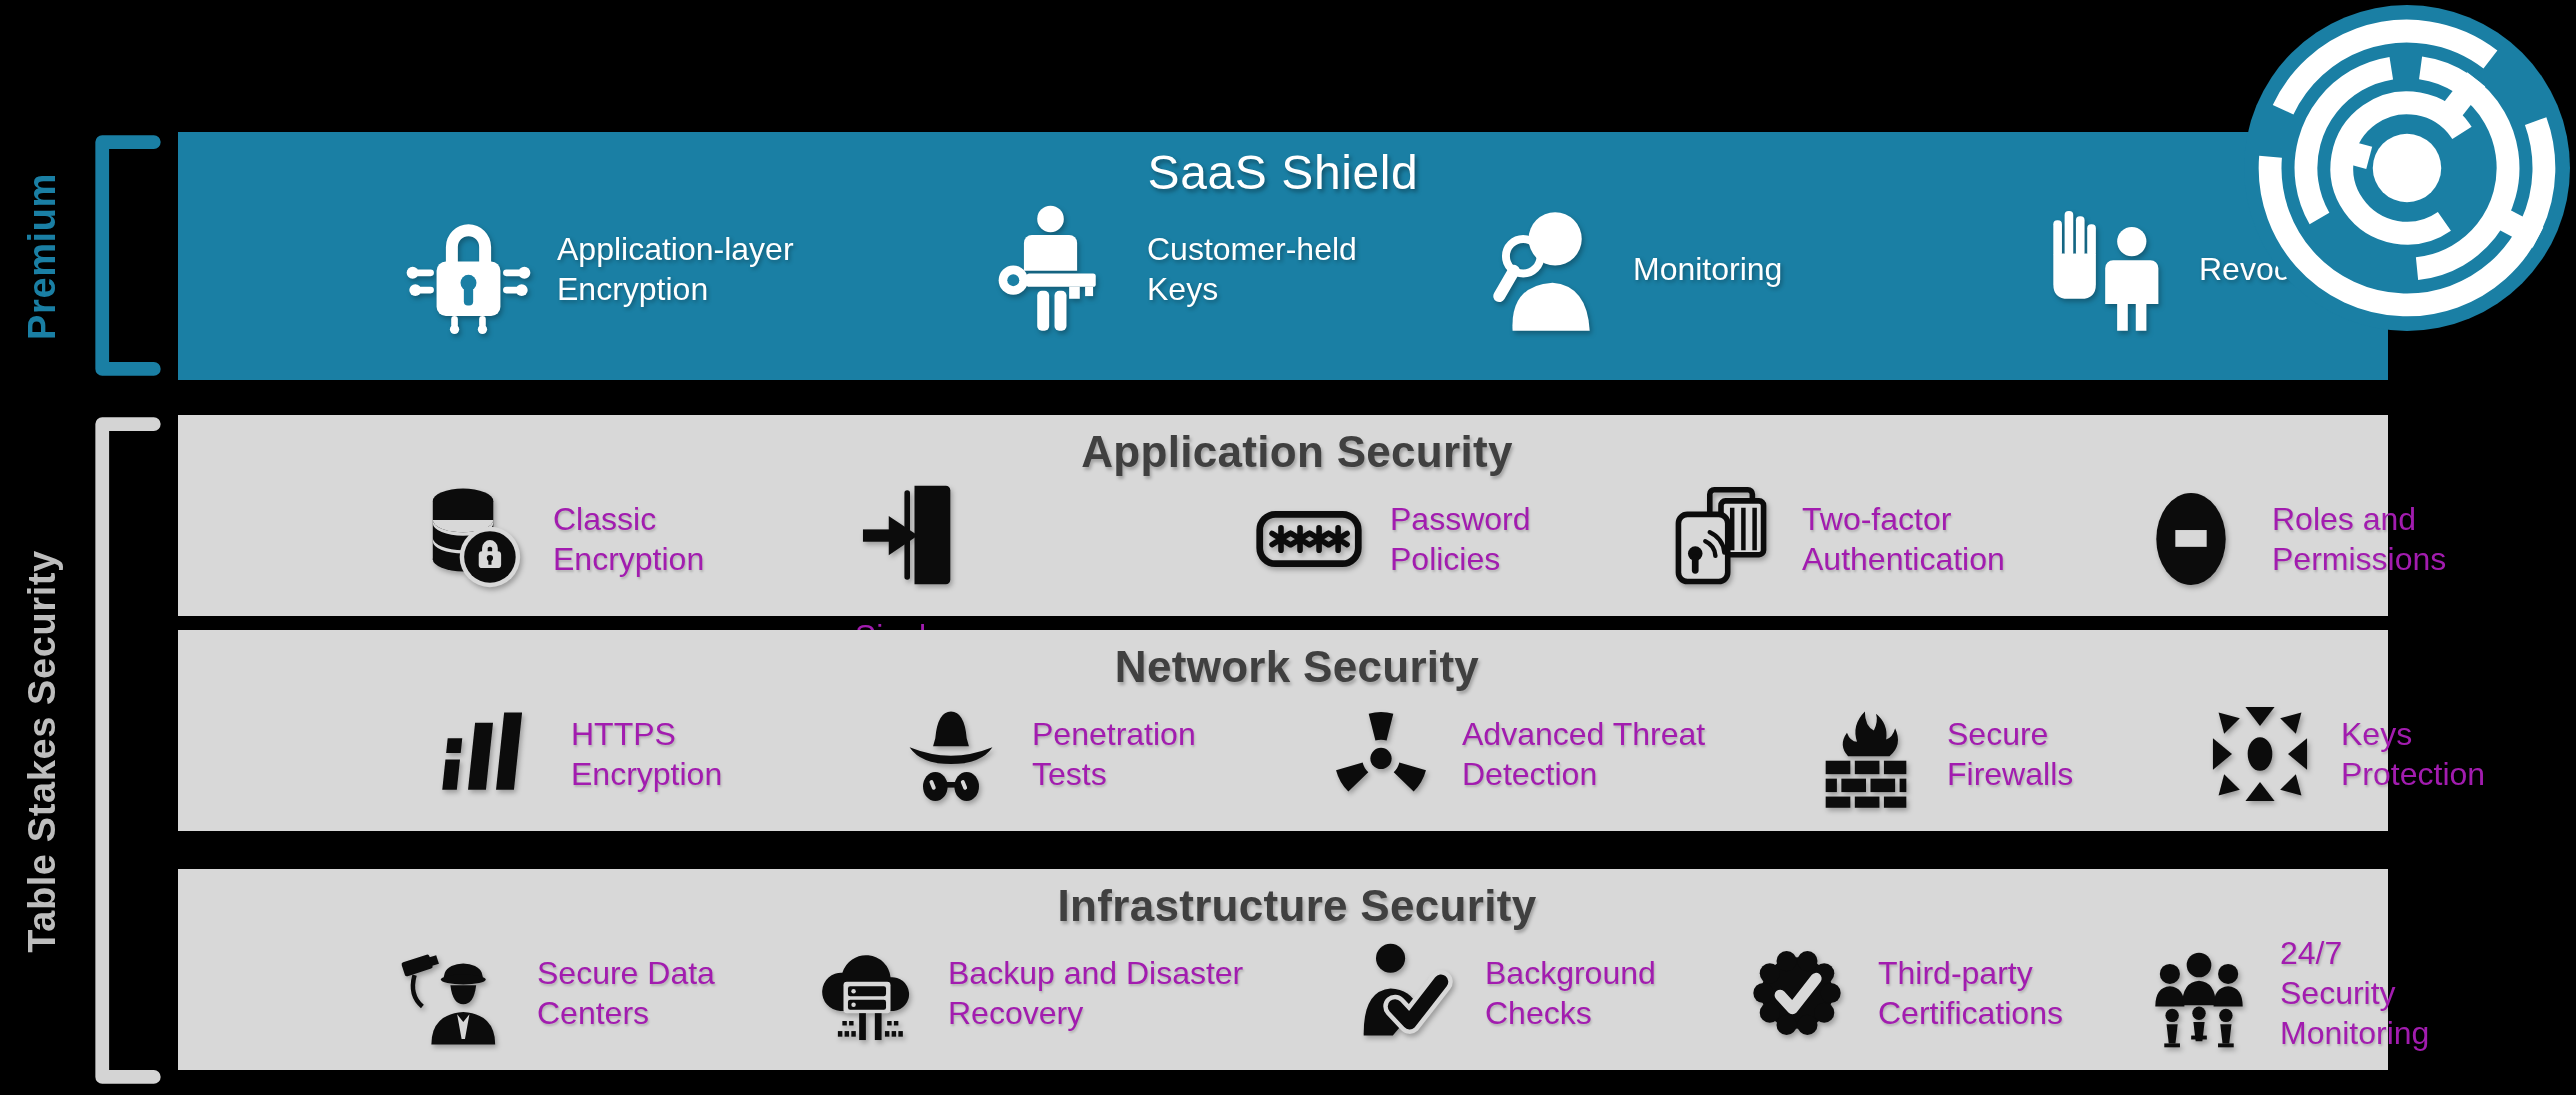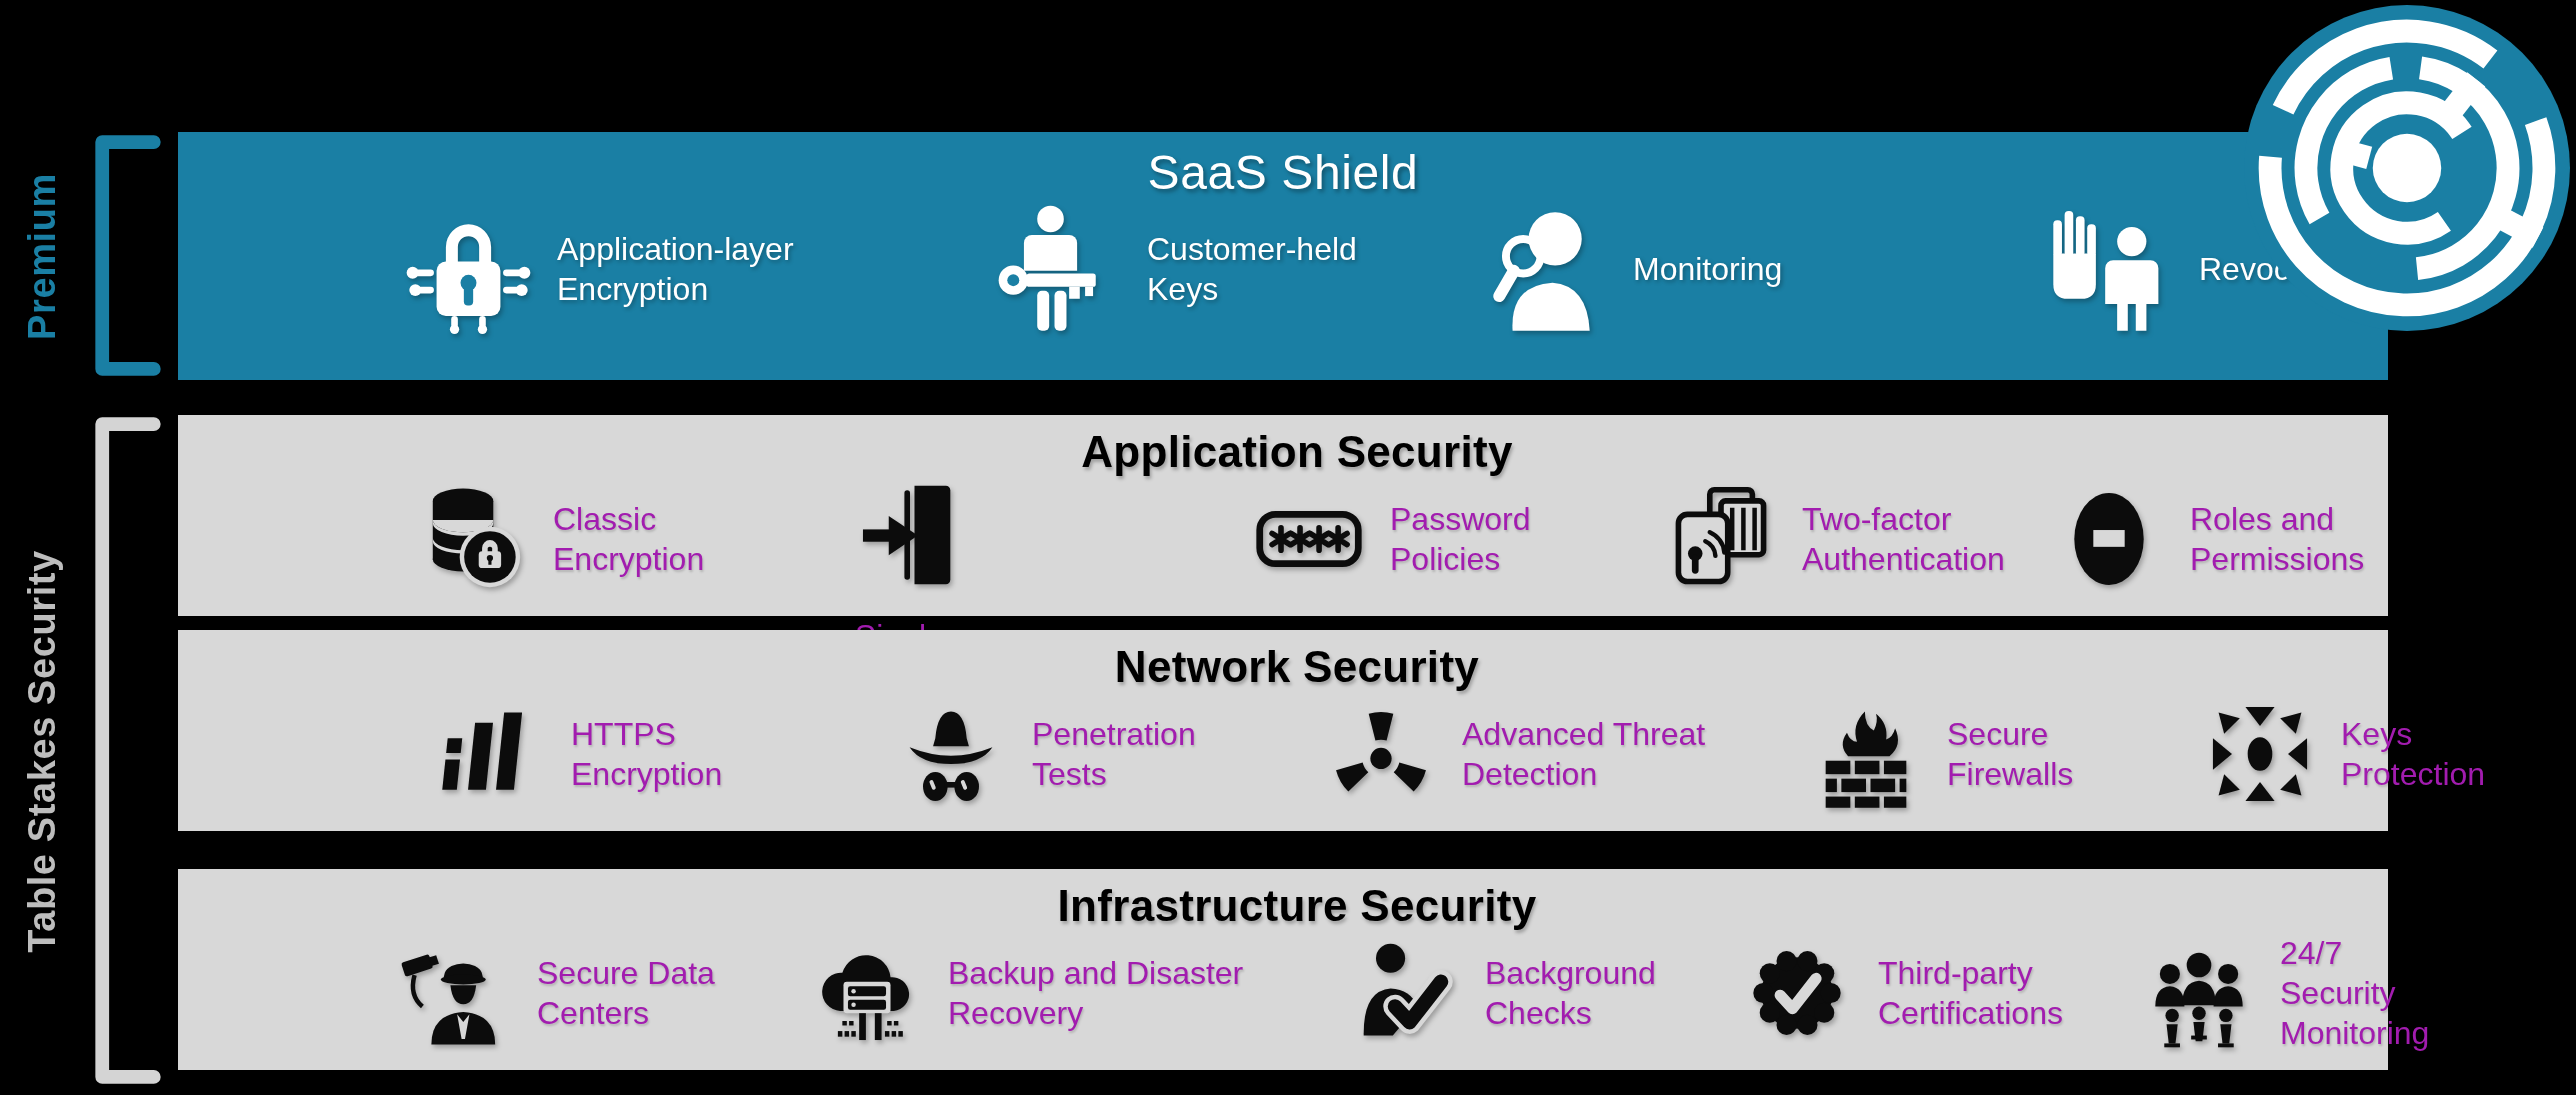--- a/index.html
+++ b/index.html
@@ -5,21 +5,21 @@
   html,body{margin:0;padding:0;background:#000;}
   .stage{position:relative;width:2576px;height:1096px;background:#000;overflow:hidden;
          font-family:"Liberation Sans",sans-serif;}
   
   .band{position:absolute;left:178px;top:132px;width:2210px;height:248px;background:var(--blue);}
   .band-title{position:absolute;left:0;right:0;top:12.6px;text-align:center;color:#fff;
               font-size:48px;font-weight:normal;letter-spacing:0.6px;
               text-shadow:2.3px 3.4px 4.6px rgba(0,0,0,.35);}
   
   .row{position:absolute;left:178px;width:2210px;height:201px;background:var(--gray);}
-  .row-title{position:absolute;left:0;right:0;top:11.5px;text-align:center;color:#000000;
+  .row-title{position:absolute;left:0;right:0;top:11.5px;text-align:center;color:#404040;
              font-size:44px;font-weight:bold;letter-spacing:0.3px;
              text-shadow:1.7px 2.9px 3.4px rgba(0,0,0,.25);padding-left:28px;}
   
   .item{position:absolute;display:flex;align-items:center;}
   .row .item{top:64px;height:120px;gap:25px;}
   .band .item{top:68px;height:138px;gap:22px;}
   .icon{flex:none;display:block;filter:drop-shadow(2.3px 3.4px 2.9px rgba(0,0,0,.28));}
   .row .icon{width:112px;height:112px;color:#0c0c0c;}
   .band .icon{width:133px;height:133px;color:#fff;}
   .icon svg{width:100%;height:100%;display:block;}
@@ -204,21 +204,21 @@
               <path d="M60 22 v38 M70 22 v38 M80 22 v38" stroke-width="4"></path>
               <rect class="cut" x="12" y="28" width="44" height="60" rx="8" stroke-width="5"></rect>
               <circle cx="27" cy="63" r="6.5" fill="currentColor" stroke="none"></circle>
               <path d="M27 67 v11" stroke-width="6" stroke-linecap="round"></path>
               <path d="M36 52 a15 15 0 0 1 9 13 M40 44 a22 22 0 0 1 13 18" stroke-width="4" stroke-linecap="round"></path>
             </svg>
           </span>
           <span class="label">Two-factor
 Authentication</span>
         </div>
-        <div class="item" style="left: 1875px;">
+        <div class="item" style="left: 1957px;">
           <span class="icon">
             <svg viewBox="0 0 100 100" fill="currentColor">
               <ellipse cx="50" cy="50" rx="31" ry="41"></ellipse>
               <rect class="cut" x="36" y="42" width="28" height="15"></rect>
             </svg>
           </span>
           <span class="label">Roles and
 Permissions</span>
         </div>
       </div>

